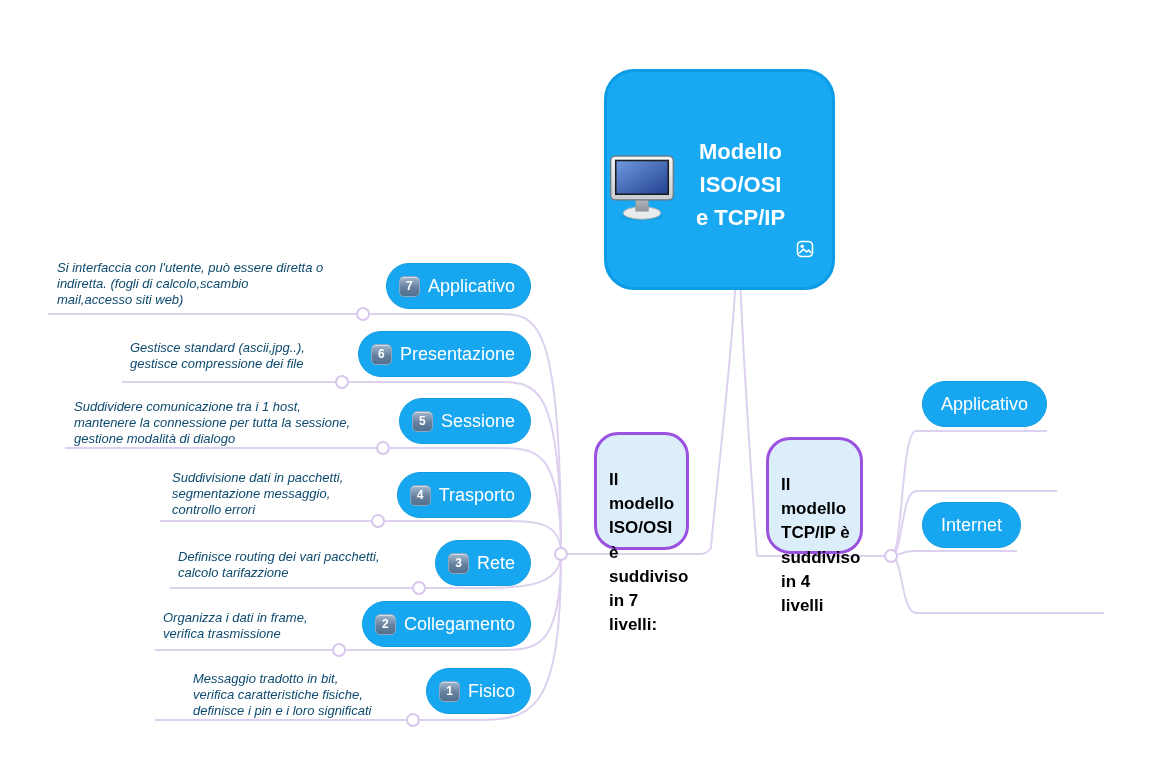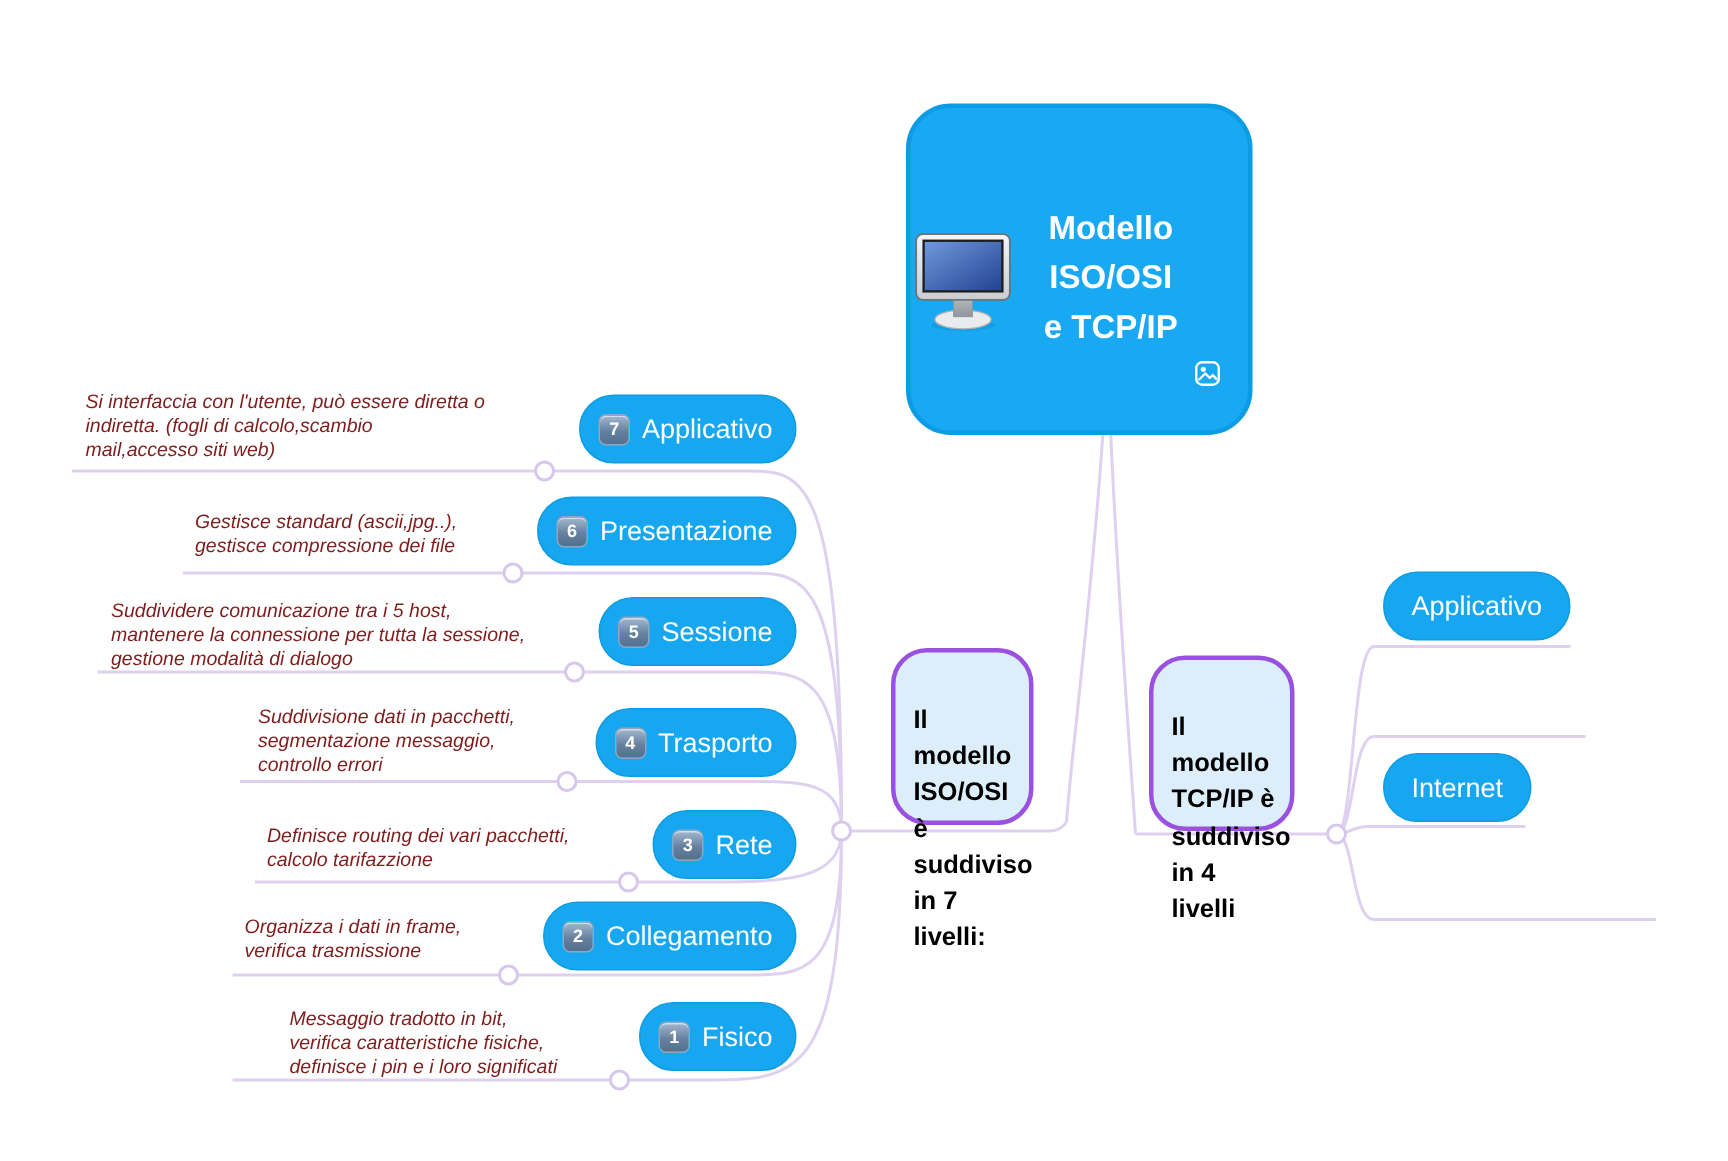--- a/index.html
+++ b/index.html
@@ -36,21 +36,21 @@
   .pill.l3{top:540px;right:621px;}
   .pill.l2{top:601px;right:621px;}
   .pill.l1{top:668px;right:621px;}
 
   .pill.r1{top:381px;left:922px;}
   .pill.r2{top:441px;left:922px;}
   .pill.r3{top:502px;left:922px;}
   .pill.r4{top:562px;left:922px;}
 
   
-  .note{position:absolute;white-space:pre-line;font-style:italic;color:#7f1d1d;
+  .note{position:absolute;white-space:pre-line;font-style:italic;color:#0c4a6e;
     font-size:13px;line-height:16px;}
   .note.n7{left:57px;top:260px;}
   .note.n6{left:130px;top:340px;}
   .note.n5{left:74px;top:399px;}
   .note.n4{left:172px;top:470px;}
   .note.n3{left:178px;top:549px;}
   .note.n2{left:163px;top:610px;}
   .note.n1{left:193px;top:671px;}
 
   
@@ -167,21 +167,21 @@
   <div class="pill l1">
     <span class="badge">1</span>
     <span>Fisico</span>
   </div>
 
   <div class="note n7">Si interfaccia con l'utente, può essere diretta o
 indiretta. (fogli di calcolo,scambio
 mail,accesso siti web)</div>
   <div class="note n6">Gestisce standard (ascii,jpg..),
 gestisce compressione dei file</div>
-  <div class="note n5">Suddividere comunicazione tra i 5 host,
+  <div class="note n5">Suddividere comunicazione tra i 1 host,
 mantenere la connessione per tutta la sessione,
 gestione modalità di dialogo</div>
   <div class="note n4">Suddivisione dati in pacchetti,
 segmentazione messaggio,
 controllo errori</div>
   <div class="note n2">Organizza i dati in frame,
 verifica trasmissione</div>
   <div class="note n3">Definisce routing dei vari pacchetti,
 calcolo tarifazzione</div>
   <div class="note n1">Messaggio tradotto in bit,

